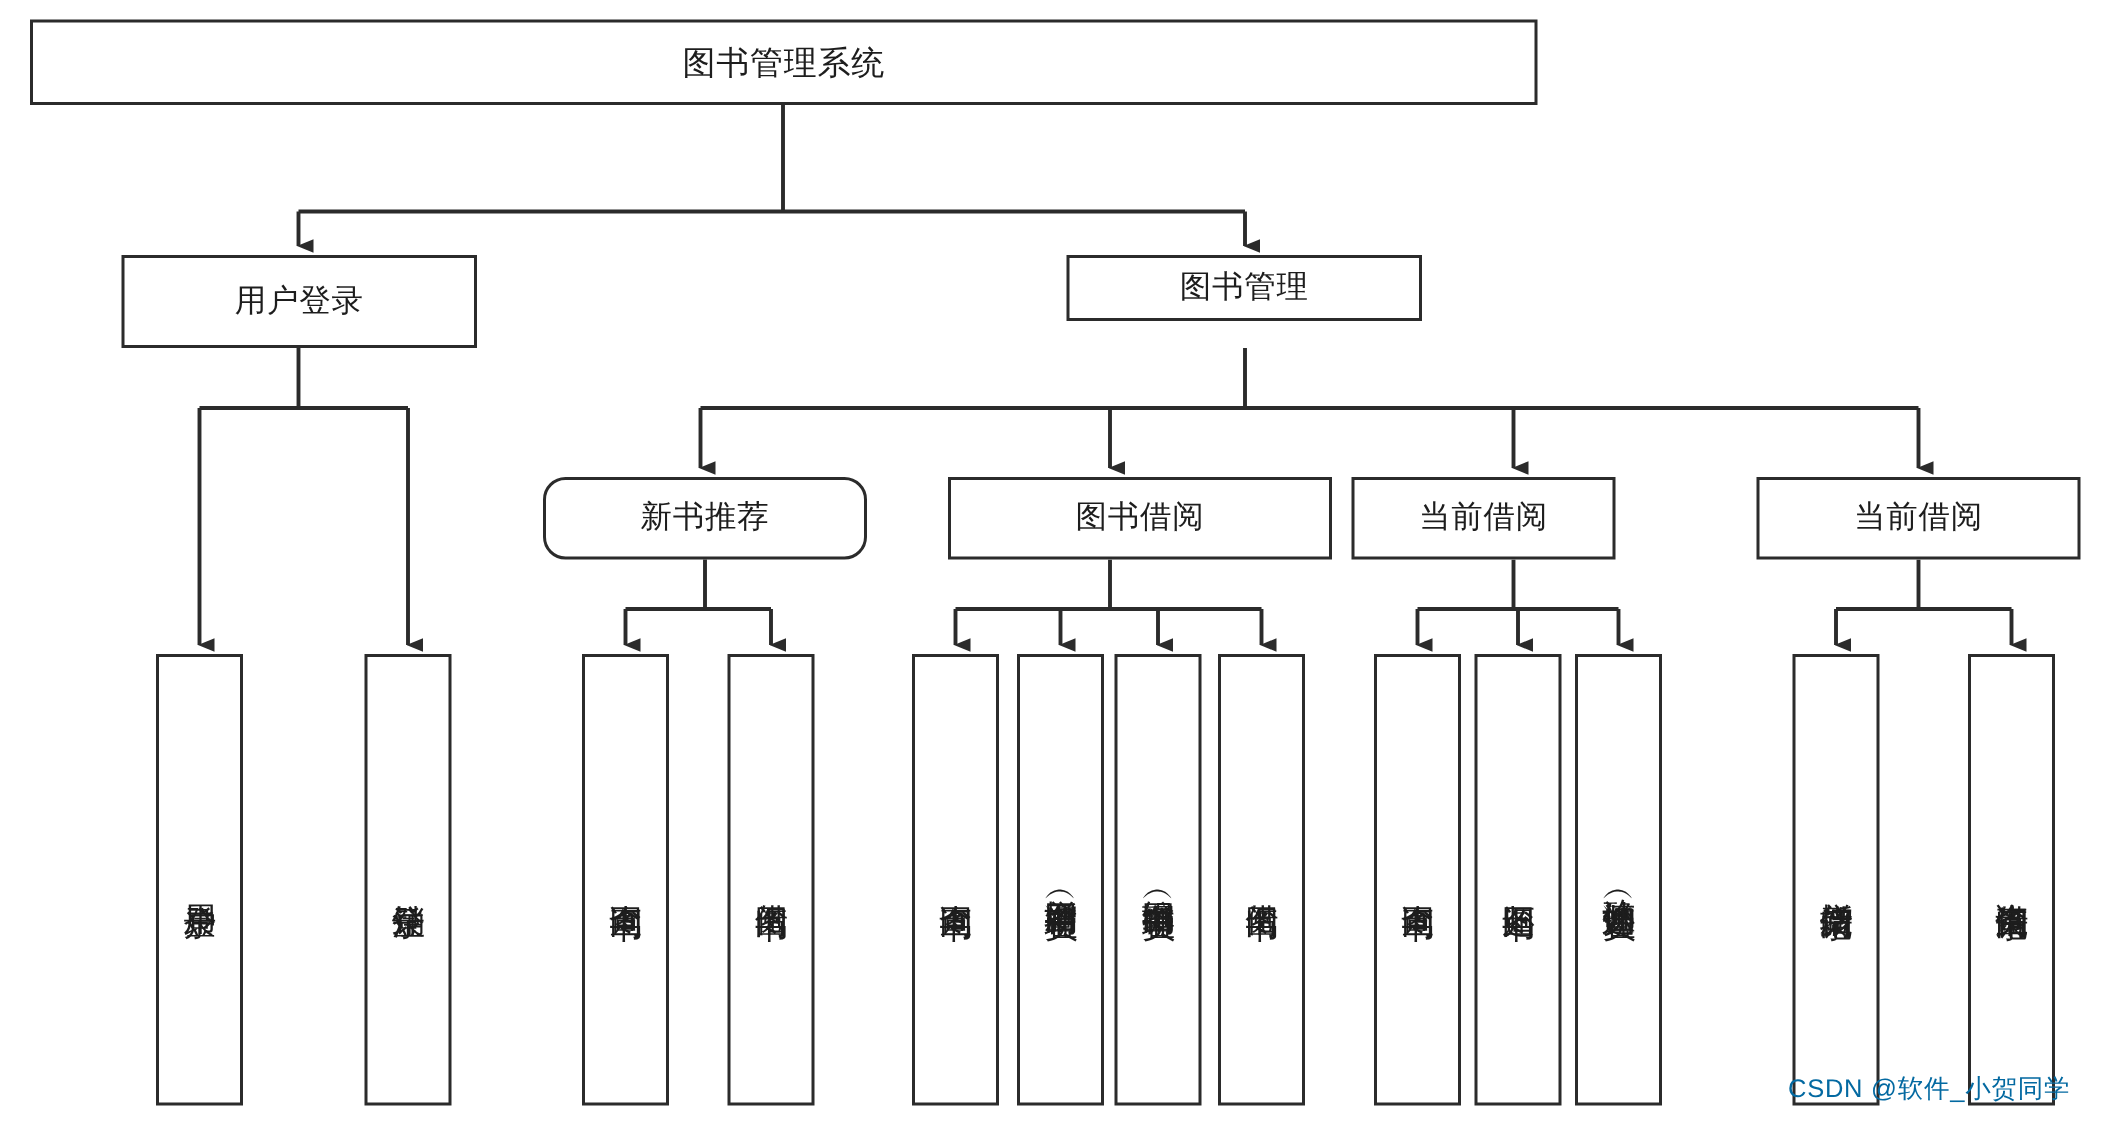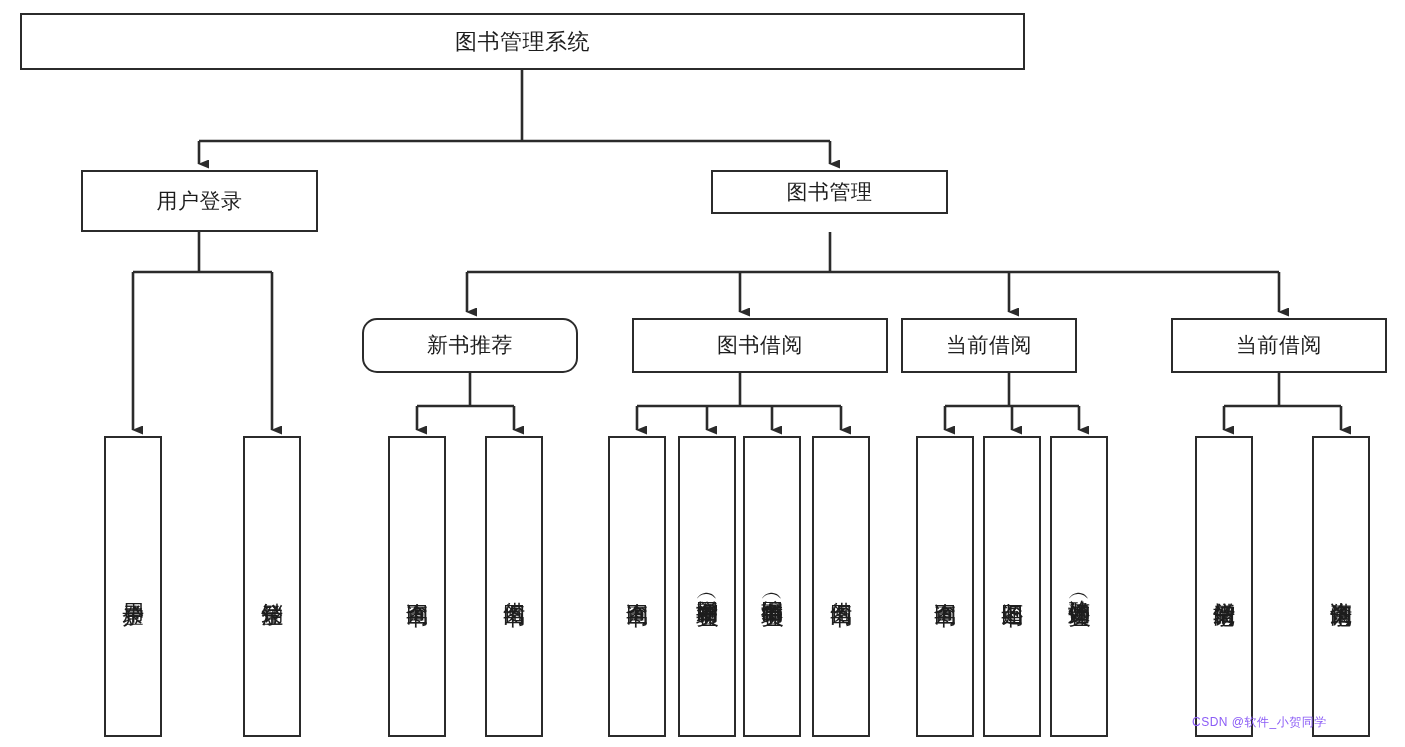--- a/index.html
+++ b/index.html
@@ -51,22 +51,22 @@
     writing-mode: vertical-rl;
     text-orientation: upright;
     font-size: 22px;
     line-height: 1.12;
     letter-spacing: 1px;
     white-space: normal;
     max-height: 288px;
   }
   .watermark {
     position: absolute;
-    color: #8b5cf6;
-    font-size: 12px;
+    color: #0369a1;
+    font-size: 17px;
     letter-spacing: 0.5px;
     white-space: nowrap;
     pointer-events: none;
   }
 </style>
 </head>
 <body>
 
 <div id="stage">
 

